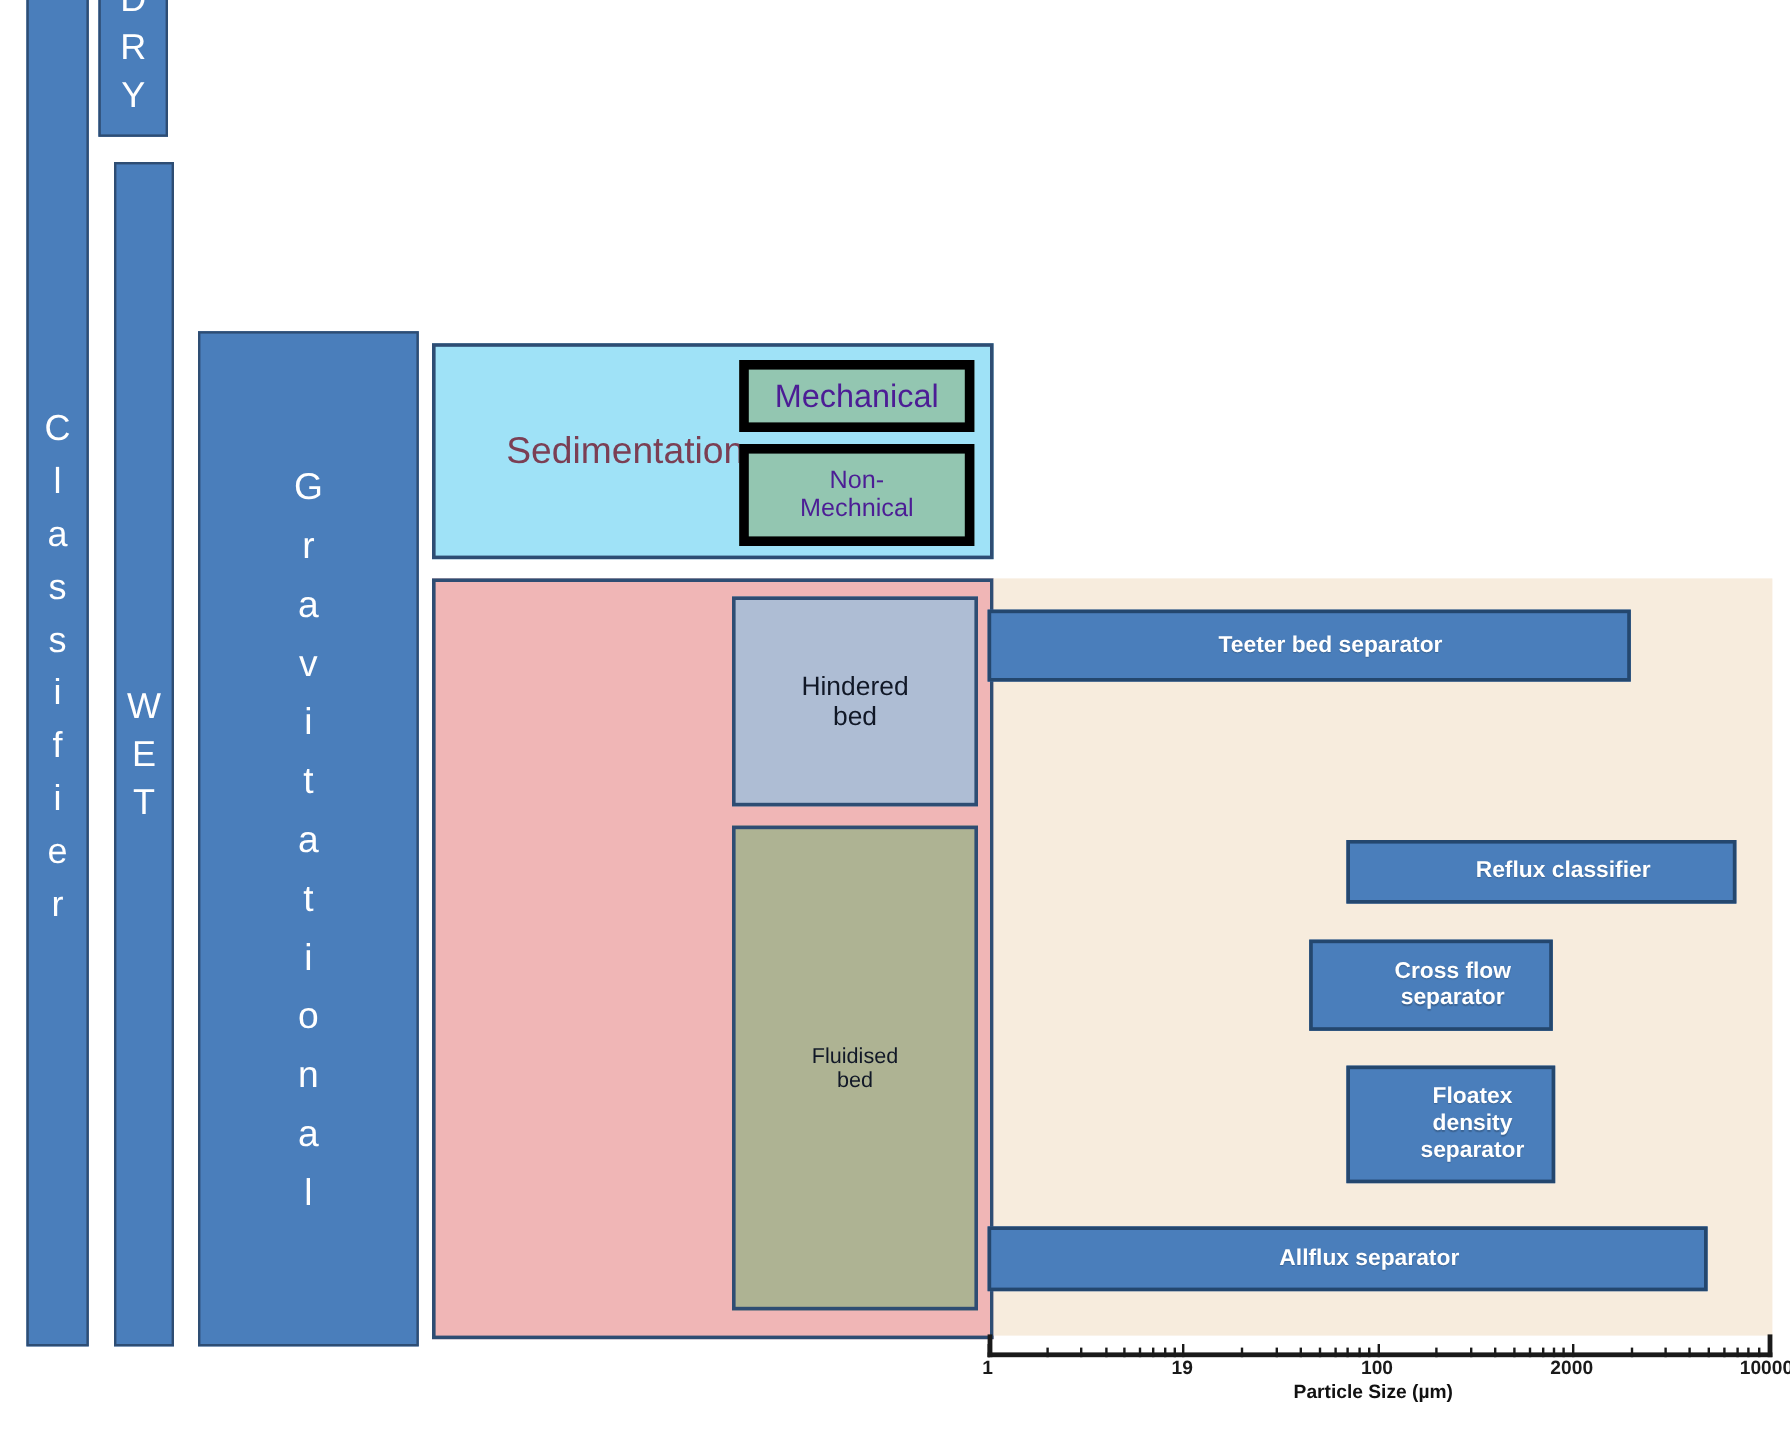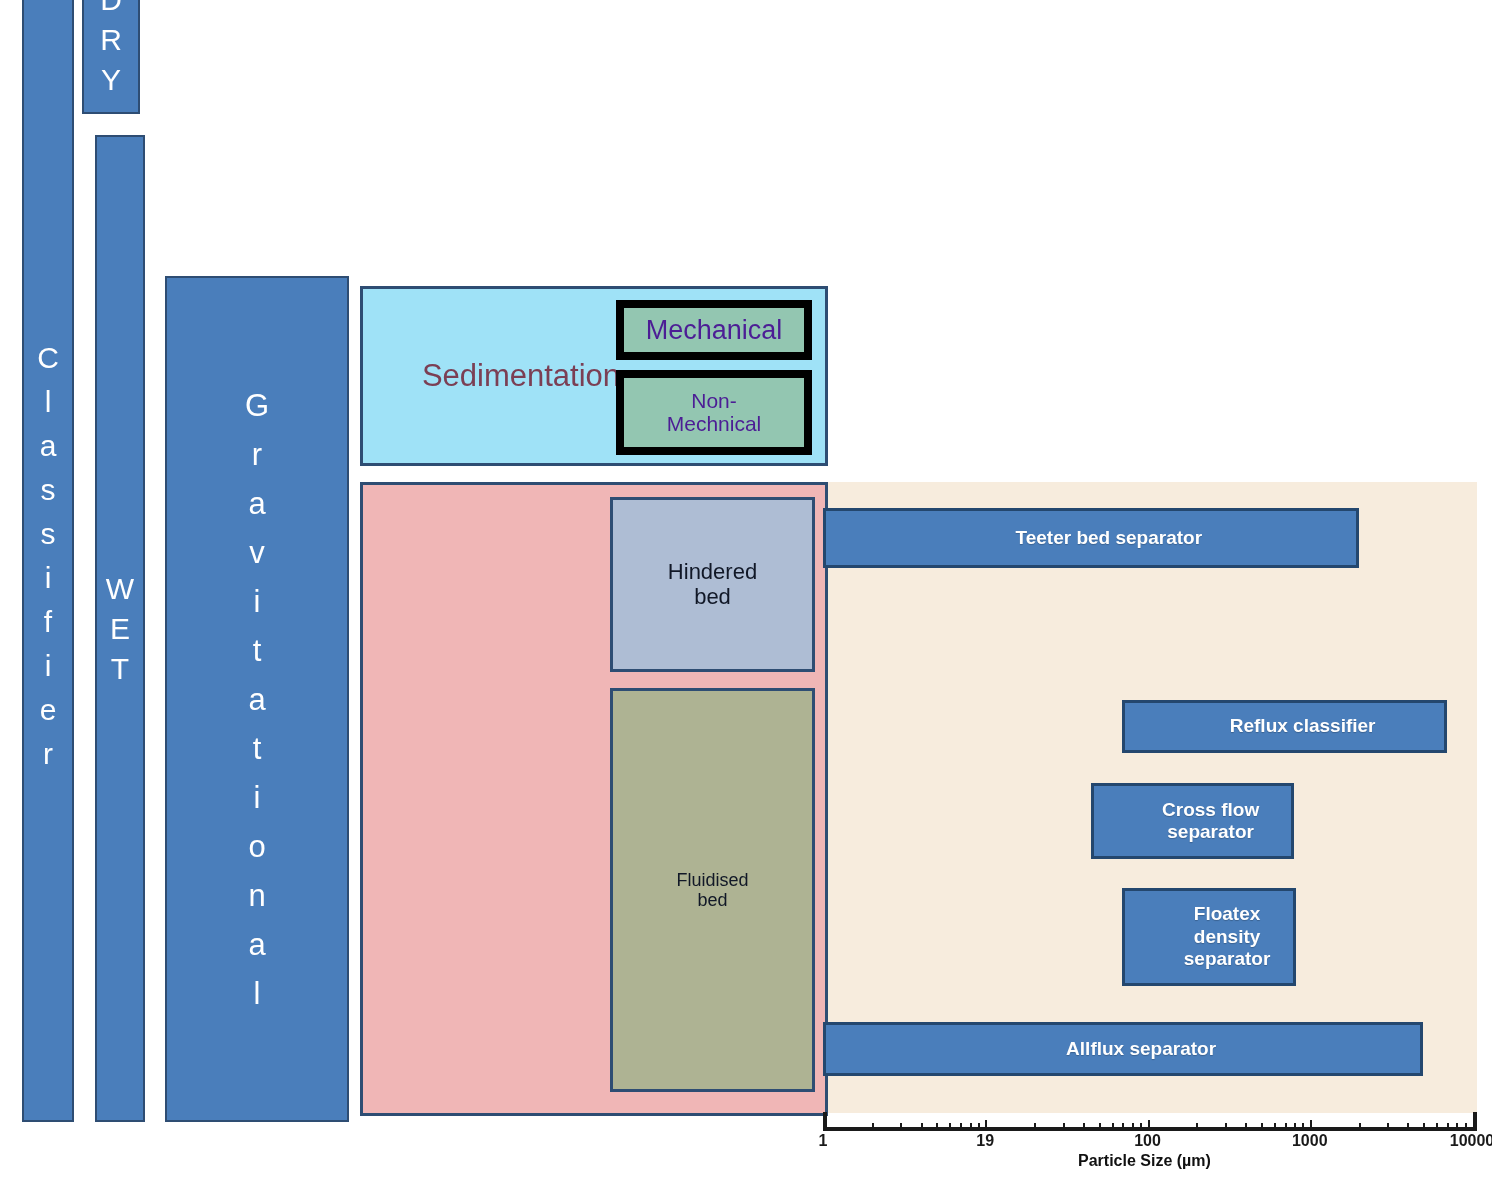--- a/index.html
+++ b/index.html
@@ -207,15 +207,15 @@
       <div class="tick minor" style="left: 628.867px;"></div>
       <div class="tick minor" style="left: 638.276px;"></div>
       <div class="tick minor" style="left: 646.576px;"></div>
     </div>
 
   <div id="axis-title">Particle Size (µm)</div>
 
 <div class="tlabel" style="left: 823px;">1</div>
     <div class="tlabel" style="left: 985.25px;">19</div>
     <div class="tlabel" style="left: 1147.5px;">100</div>
-    <div class="tlabel" style="left: 1309.75px;">1000</div>
+    <div class="tlabel" style="left: 1309.75px;">2000</div>
     <div class="tlabel" style="left: 1472px;">10000</div>
   </div>
 
 </body></html>

